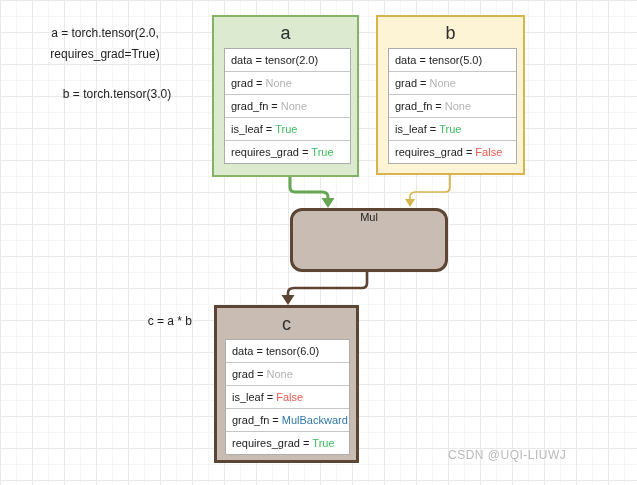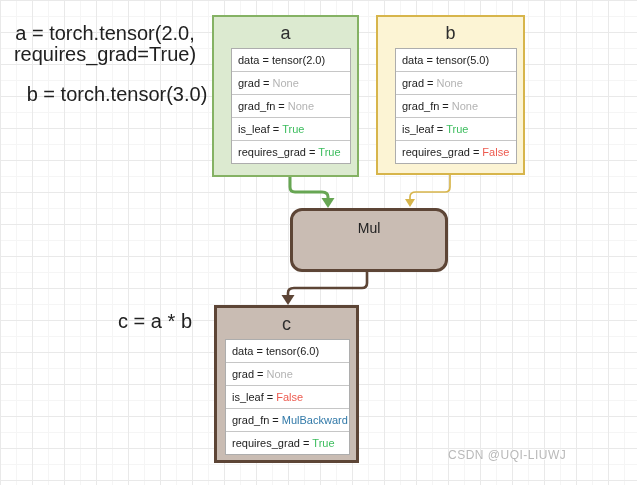--- a/index.html
+++ b/index.html
@@ -12,21 +12,21 @@
     background-image:
       linear-gradient(to right, #e9e9e9 1px, transparent 1px),
       linear-gradient(to bottom, #e9e9e9 1px, transparent 1px),
       linear-gradient(to right, #f5f5f5 1px, transparent 1px),
       linear-gradient(to bottom, #f5f5f5 1px, transparent 1px);
     background-size:32px 32px, 32px 32px, 16px 16px, 16px 16px;
   }
   .code{
     position:absolute;
     color:#212121;
-    font-size:20px;
+    font-size:12px;
     line-height:21px;
     text-align:center;
   }
   .code-a{left:6px;top:23px;width:198px;}
   .code-b{left:18px;top:84px;width:198px;}
   .code-c{left:52px;top:311px;width:140px;text-align:right;}
   .node{
     position:absolute;
     box-sizing:border-box;
   }
@@ -37,21 +37,21 @@
     text-align:center;
     font-size:18px;
     color:#2e2e2e;
     padding-top:4px;
     height:26px;
     line-height:24px;
   }
   .attr-table{
     background:#ffffff;
     border:1px solid #adadad;
-    margin:1px 6px 0 17px;
+    margin:1px 6px 0 10px;
   }
   .node-c .attr-table{margin:1px 6px 0 8px;}
   .trow{
     height:22px;
     line-height:22px;
     font-size:11px;
     color:#222222;
     padding-left:6px;
     border-bottom:1px solid #c6c6c6;
     white-space:nowrap;
@@ -62,23 +62,23 @@
   .op-node{
     position:absolute;
     left:290px;top:208px;width:158px;height:64px;
     box-sizing:border-box;
     background:#c9bcb3;
     border:3px solid #5d4536;
     border-radius:12px;
     text-align:center;
   }
   .op-label{
-    font-size:14px;
+    font-size:11px;
     color:#222222;
-    padding-top:9px;
+    padding-top:0;
   }
   .edges{
     position:absolute;left:0;top:0;width:637px;height:485px;
     pointer-events:none;
   }
   .watermark{
     position:absolute;
     left:448px;top:448px;
     font-size:12px;
     color:#b9b9b9;

